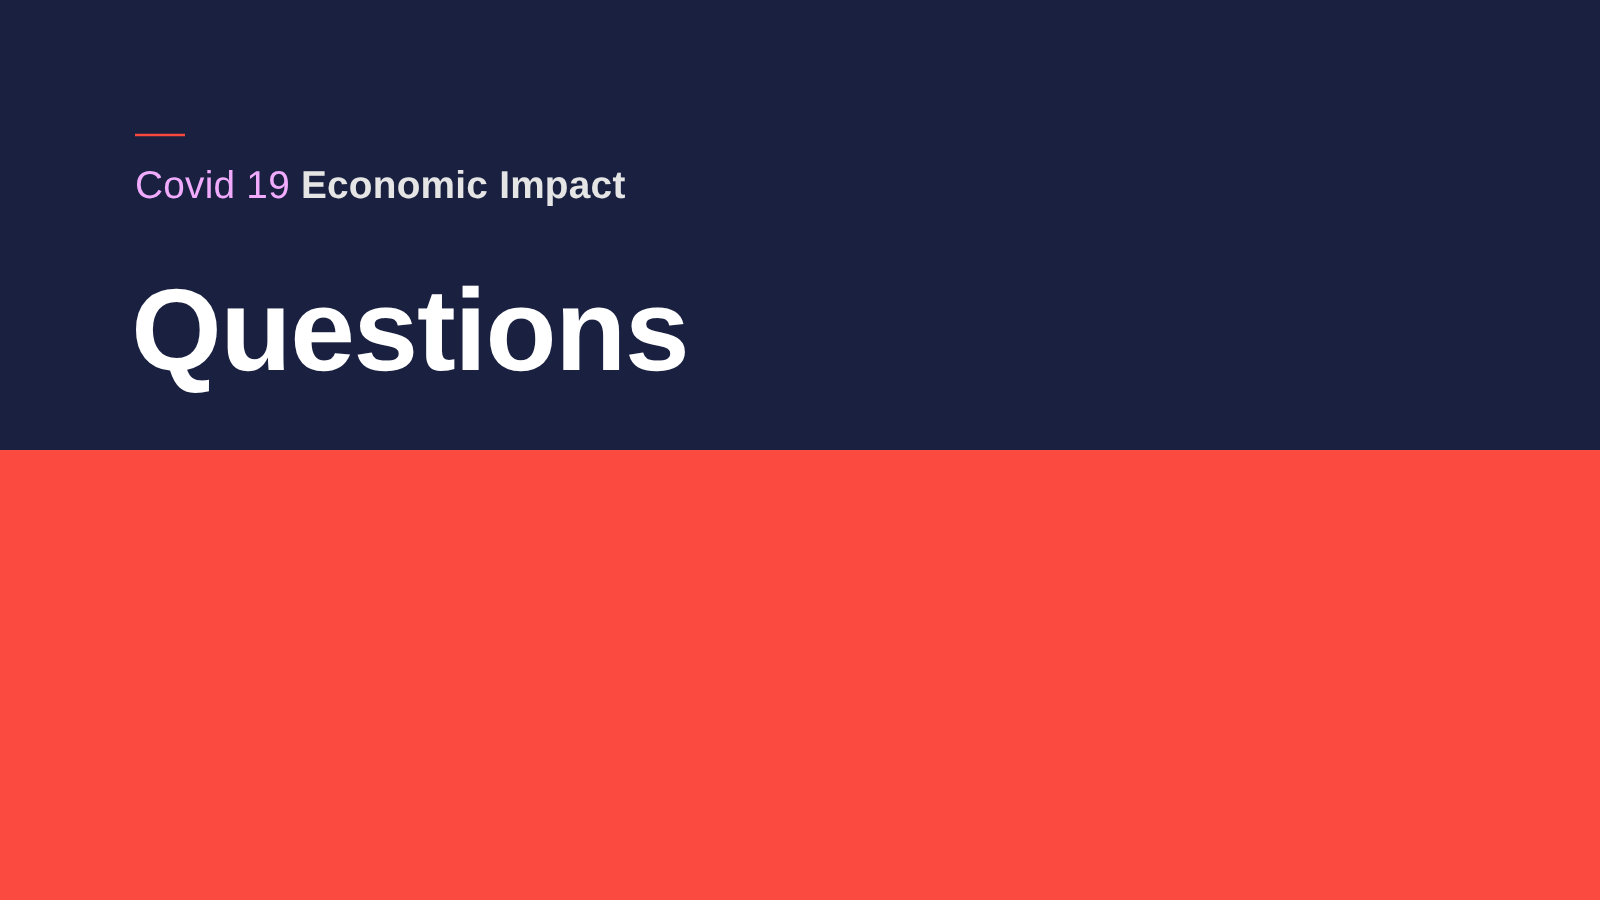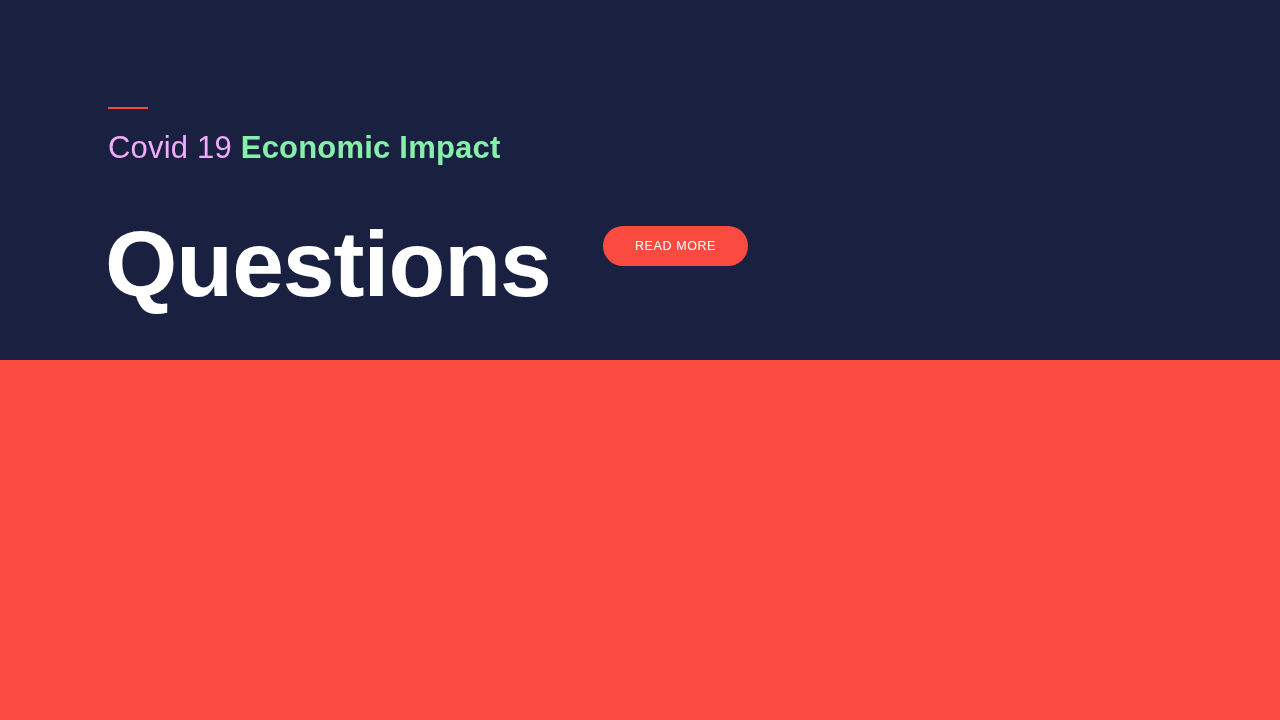--- a/index.html
+++ b/index.html
@@ -43,21 +43,21 @@
     font-size: 31px;
     line-height: 36px;
     letter-spacing: 0.2px;
     white-space: nowrap;
   }
   .eyebrow .hl {
     color: #f0abfc;
     font-weight: 400;
   }
   .eyebrow .rest {
-    color: #86efac;
+    color: #e5e5e5;
     font-weight: 700;
     margin-top: 44px;
   }
   .hero-title {
     position: absolute;
     left: 105px;
     top: 183px;
     font-size: 93px;
     line-height: 104px;
     font-weight: 700;
@@ -102,21 +102,20 @@
   <div class="hero">
 
     <div class="accent-rule"></div>
 
     <div class="eyebrow">
       <span class="hl">Covid 19</span><span class="rest"> Economic Impact</span>
     </div>
 
     <h1 class="hero-title">Questions</h1>
 
-    <button class="read-more">READ MORE</button>
   </div>
 
   <div class="contact">
 
     
 
     
 
     
 

